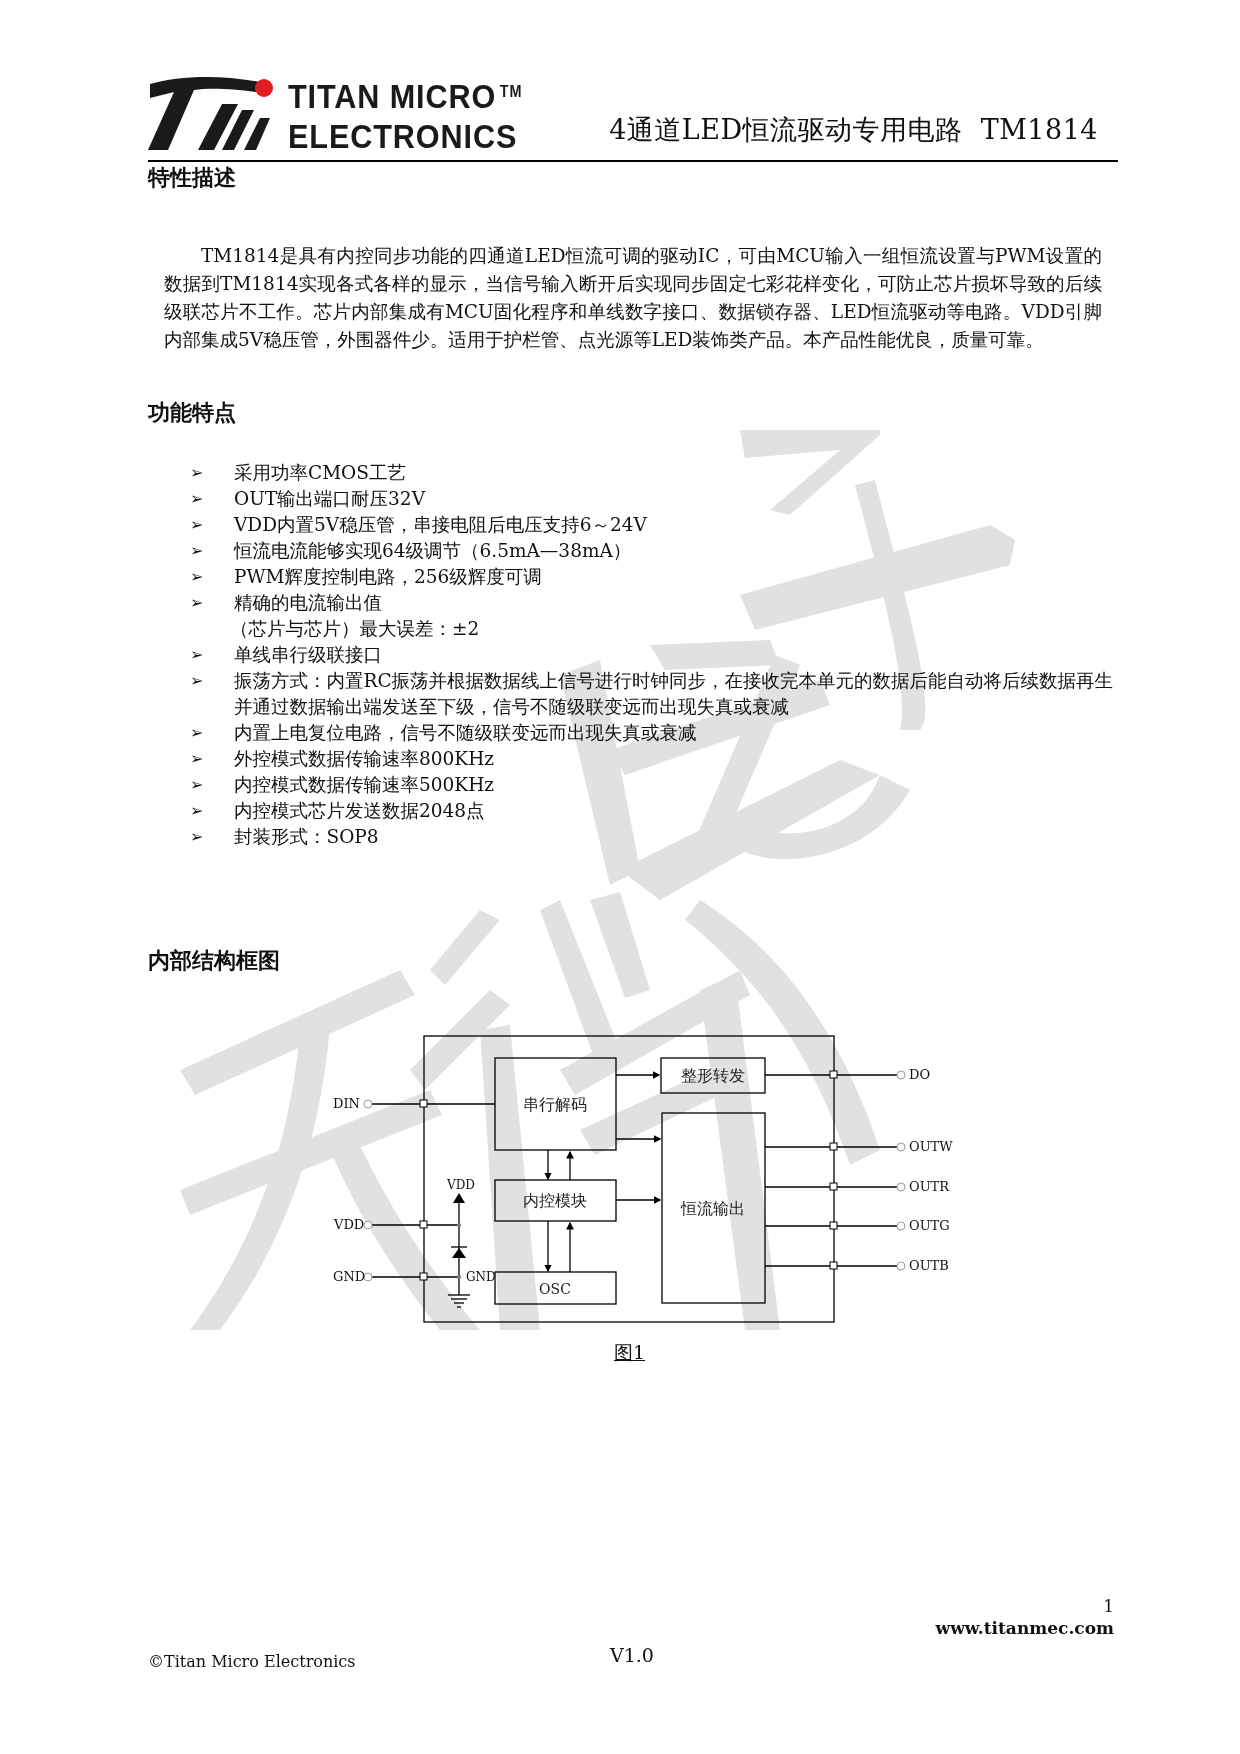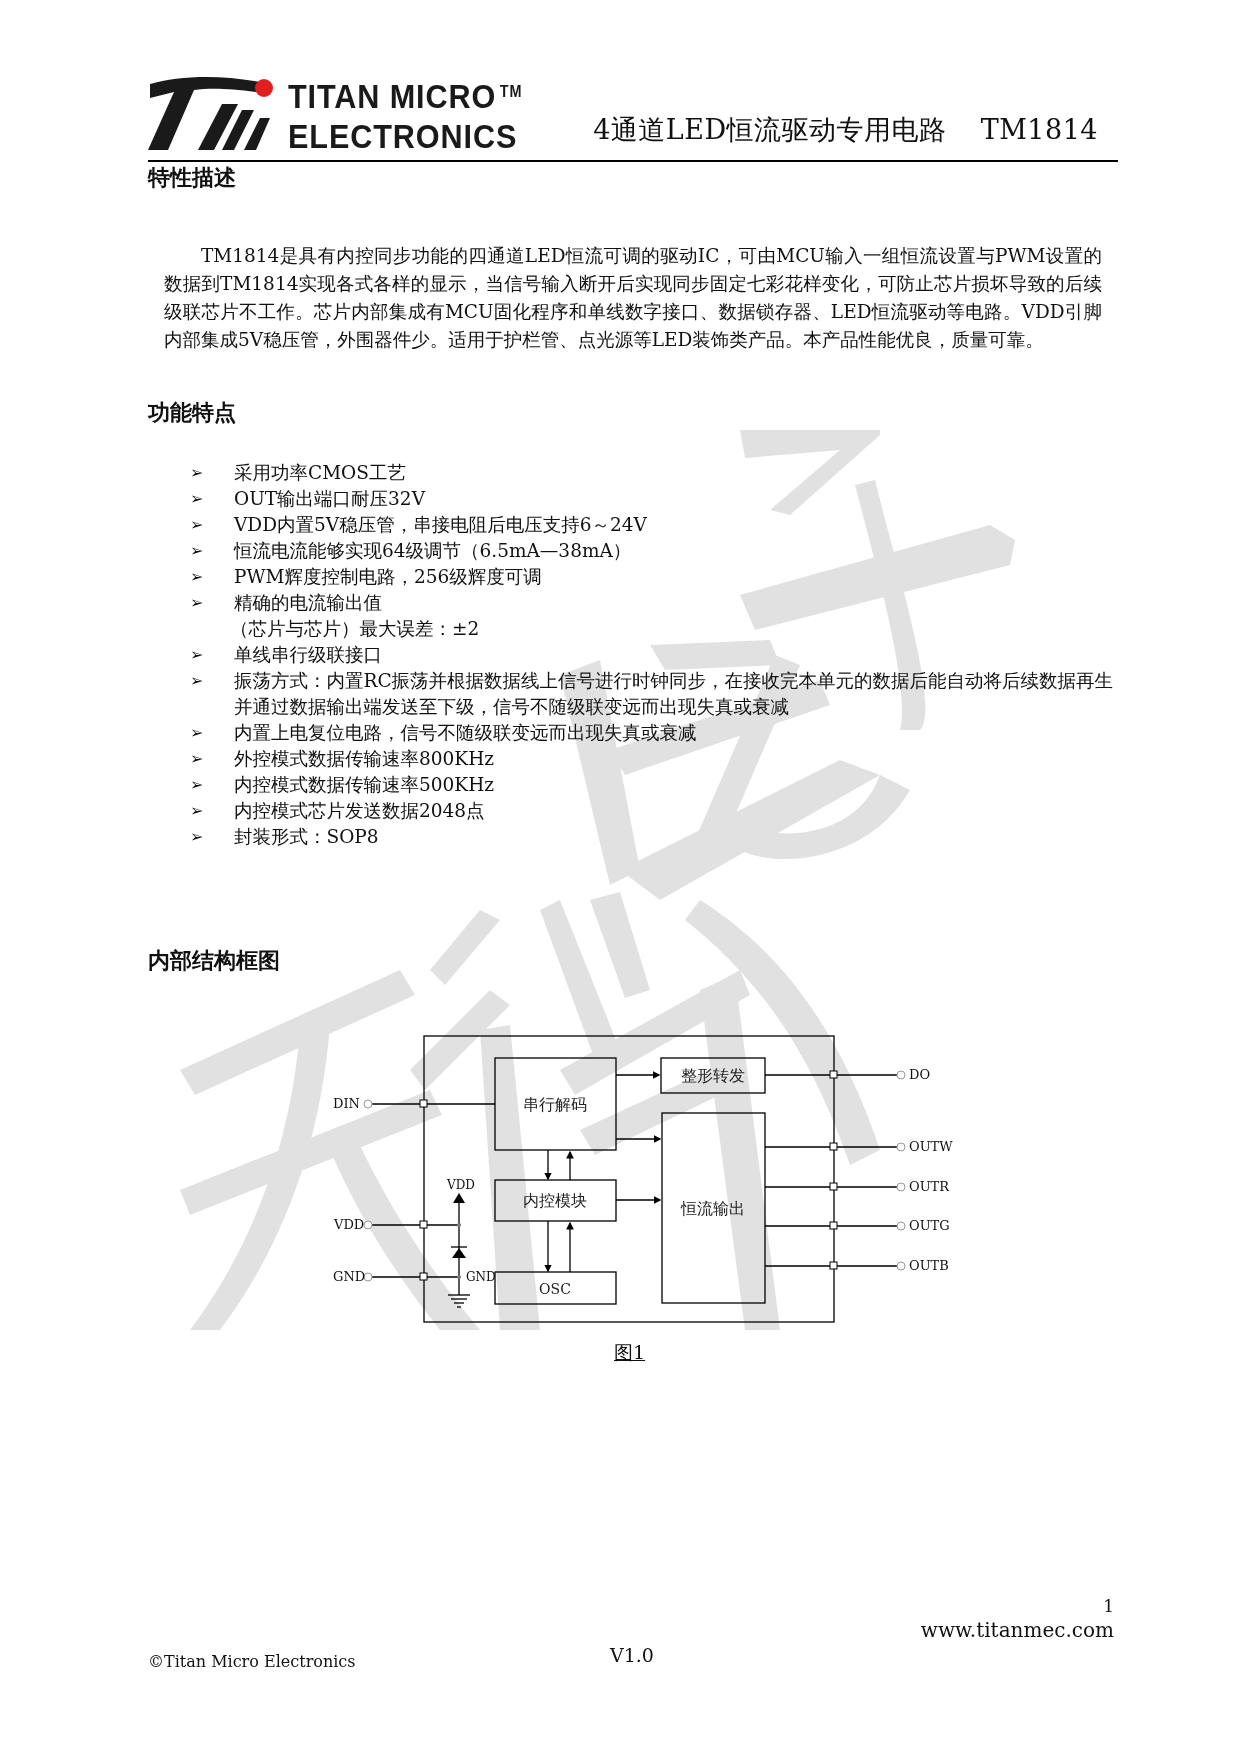--- a/index.html
+++ b/index.html
@@ -9,21 +9,21 @@
 
   
   .watermark { position: absolute; left: 180px; top: 430px; width: 900px; height: 900px; z-index: 0; pointer-events: none; }
 
   
   .logo-mark { left: 148px; top: 76px; width: 126px; height: 78px; }
   .logo-text { left: 288px; top: 76px; font-family: "Liberation Sans", "DejaVu Sans", sans-serif; font-weight: bold;
                font-size: 34px; line-height: 40px; letter-spacing: 1px; color: #1a1a1a; transform: scaleX(0.9); transform-origin: left top; }
   .logo-tm { font-size: 16px; vertical-align: top; position: relative; top: -4px; margin-left: 4px; }
   .doc-title { right: 142px; top: 112px; font-size: 27px; line-height: 36px; white-space: nowrap; letter-spacing: 0.5px; }
-  .doc-title .model { margin-left: 34px; }
+  .doc-title .model { margin-left: 18px; }
   .header-rule { left: 148px; top: 160px; width: 970px; height: 2px; background: #000; }
 
   
   .h-section { font-family: Liberation Serif, serif; font-weight: bold; font-size: 22px; line-height: 30px; left: 148px; z-index: 2; }
 
   
   .para { left: 148px; top: 226px; width: 970px; font-size: 18.5px; line-height: 28px; z-index: 2; text-align: justify; }
   .para p { margin: 16px; text-indent: 2em; }
 
   
@@ -32,21 +32,21 @@
   .feat .bullet { position: absolute; left: 0; top: 0; font-family: "DejaVu Sans", sans-serif; font-size: 16px; }
   .feat.sub { padding-left: 40px; }
 
   
   .diagram { left: 300px; top: 1010px; width: 660px; height: 340px; z-index: 2; }
   .fig-caption { left: 614px; top: 1340px; font-size: 19px; z-index: 2; text-decoration: underline; }
 
   
   .page-num { right: 126px; top: 1596px; font-size: 17px; }
   .footer-left { left: 148px; top: 1652px; font-size: 16px; }
-  .footer-right { right: 126px; top: 1618px; font-size: 20px; }
+  .footer-right { right: 126px; top: 1618px; font-size: 17px; font-weight: bold; }
   .footer-version { left: 610px; top: 1644px; font-size: 19px; }
 </style>
 </head>
 <body>
 
 <svg class="watermark" viewBox="0 0 900 900">
   <g fill="#dcdcdc" stroke="none" opacity="0.85">
 
     <path d="M560 0 L700 -20 L700 5 L610 85 L590 80 L660 20 L565 28 Z"></path>
     <path d="M560 165 L810 95 L835 110 L830 135 L575 200 Z"></path>

